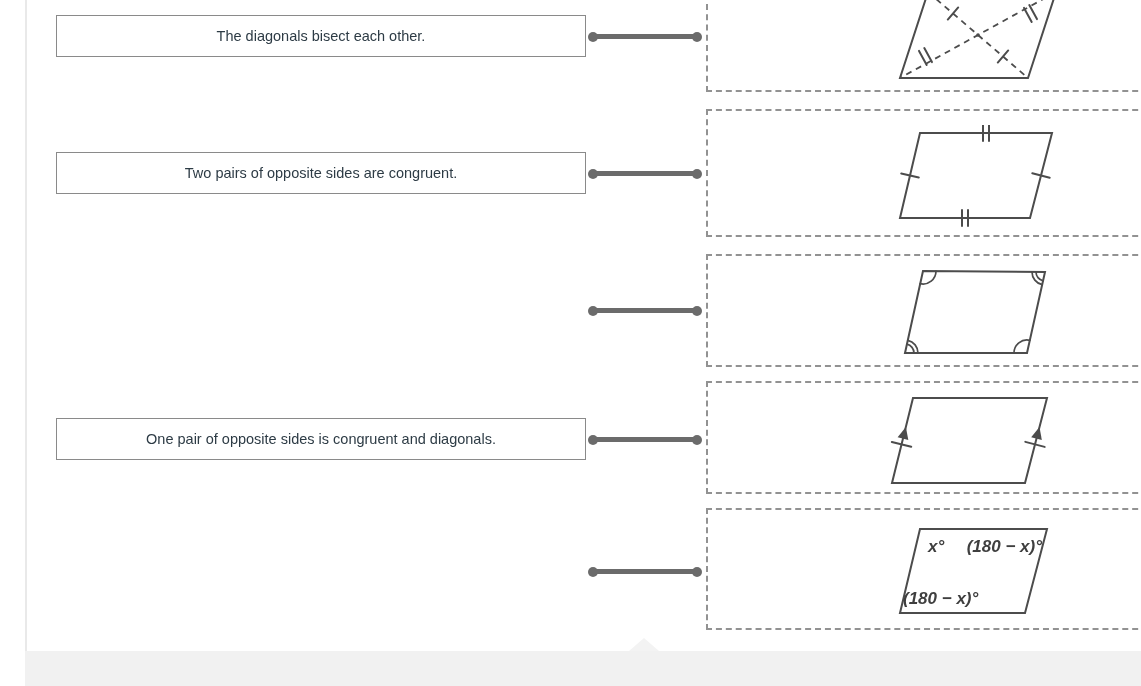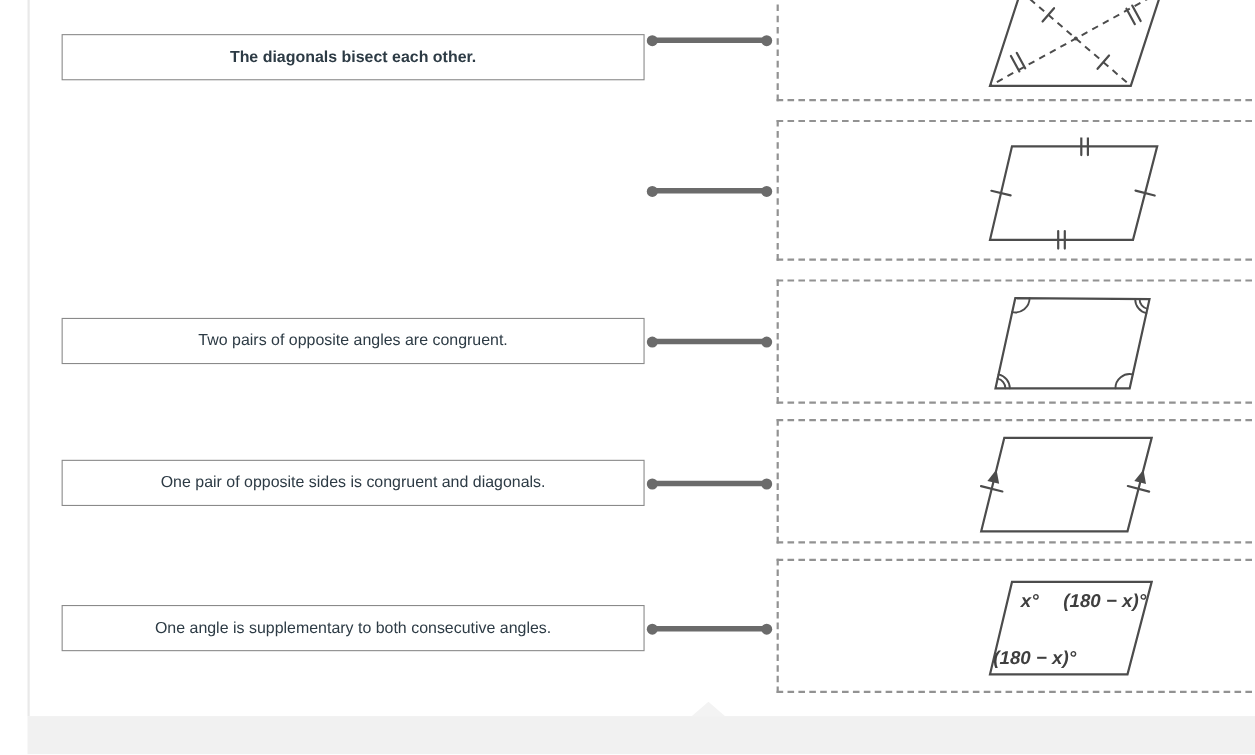--- a/index.html
+++ b/index.html
@@ -4,21 +4,21 @@
 <style>
   html,body{margin:0;padding:0;background:#fff;}
   .stage{position:relative;width:1141px;height:686px;overflow:hidden;background:#fff;
          font-family:"Liberation Sans",sans-serif;}
   .left-rule{position:absolute;left:25px;top:0;width:2px;height:651px;background:#e9e9e9;}
 
   
   .sbox{position:absolute;left:56px;width:530px;height:42px;box-sizing:border-box;
         border:1px solid #8a8a8a;background:#fff;display:flex;align-items:center;justify-content:center;}
   .sbox span{color:#2d3b45;font-size:14.5px;line-height:1;}
-  .s1{top:31px;font-weight:bold;} .s2{top:152px;} .s3{top:289px;} .s4{top:418px;} .s5{top:550px;}
+  .s1{top:15px;} .s2{top:152px;} .s3{top:289px;} .s4{top:418px;} .s5{top:550px;}
 
   
   .conn{position:absolute;left:591px;width:108px;height:5px;background:#6b6b6b;border-radius:3px;}
   .c1{top:34px;} .c2{top:171px;} .c3{top:308px;} .c4{top:437px;} .c5{top:569px;}
   .conn .dot{position:absolute;width:10px;height:10px;border-radius:50%;background:#6b6b6b;top:-2.5px;}
   .conn .dl{left:-3px;} .conn .dr{right:-3px;}
 
   
   .tbox{position:absolute;left:706px;width:452px;box-sizing:border-box;
         border:2px dashed #929292;background:#fff;}
@@ -75,42 +75,42 @@
     <g transform="translate(150.5,33.5) rotate(151.4)">
         <line x1="-3" y1="-8" x2="-3" y2="8"></line>
         <line x1="3" y1="-8" x2="3" y2="8"></line>
       </g>
     <g transform="translate(45.5,76.5) rotate(151.4)">
         <line x1="-3" y1="-8" x2="-3" y2="8"></line>
         <line x1="3" y1="-8" x2="3" y2="8"></line>
       </g>
   </svg>
 
+  <div class="sbox s2">
+    <span>Two pairs of opposite sides are congruent.</span>
+  </div>
   <div class="conn c2">
     <span class="dot dl"></span>
     <span class="dot dr"></span>
   </div>
   <div class="tbox t2"></div>
   <svg class="diag g2" viewBox="0 0 175 105">
     <polygon class="shape" points="30,8 162,8 140,93 10,93"></polygon>
     <line x1="93" y1="0" x2="93" y2="16"></line>
       <line x1="99" y1="0" x2="99" y2="16"></line>
     <line x1="72" y1="85" x2="72" y2="101"></line>
       <line x1="78" y1="85" x2="78" y2="101"></line>
     <g transform="translate(20,50.5) rotate(103.2)">
         <line x1="0" y1="-9" x2="0" y2="9"></line>
       </g>
     <g transform="translate(151,50.5) rotate(104.5)">
         <line x1="0" y1="-9" x2="0" y2="9"></line>
       </g>
   </svg>
 
-  <div class="sbox s3">
-    <span>Two pairs of opposite angles are congruent.</span>
-  </div>
   <div class="conn c3">
     <span class="dot dl"></span>
     <span class="dot dr"></span>
   </div>
   <div class="tbox t3"></div>
   <svg class="diag g3" viewBox="0 0 160 95">
     <polygon class="shape" points="28,6 150,7 132,88 10,88"></polygon>
     <path d="M 41 6 A 13 13 0 0 1 25.2 18.7"></path>
     <path d="M 137 7 A 13 13 0 0 0 147.2 19.7"></path>
     <path d="M 141 7 A 9 9 0 0 0 148.1 15.8"></path>
@@ -132,23 +132,20 @@
     <g transform="translate(17.5,48.5) rotate(-76.1)">
       <polygon class="arrow" points="14,0 2,-5.5 2,5.5"></polygon>
       <line x1="-4" y1="-10" x2="-4" y2="10"></line>
     </g>
     <g transform="translate(151,48.5) rotate(-75.5)">
       <polygon class="arrow" points="14,0 2,-5.5 2,5.5"></polygon>
       <line x1="-4" y1="-10" x2="-4" y2="10"></line>
     </g>
   </svg>
 
-  <div class="sbox s5">
-    <span>One angle is supplementary to both consecutive angles.</span>
-  </div>
   <div class="conn c5">
     <span class="dot dl"></span>
     <span class="dot dr"></span>
   </div>
   <div class="tbox t5"></div>
   <svg class="diag g5" viewBox="0 0 170 100">
     <polygon class="shape" points="30,9 157,9 135,93 10,93"></polygon>
     <text x="38" y="32" text-anchor="start">x°</text>
     <text x="152" y="32" text-anchor="end">(180 − x)°</text>
     <text x="13" y="84" text-anchor="start">(180 − x)°</text>

